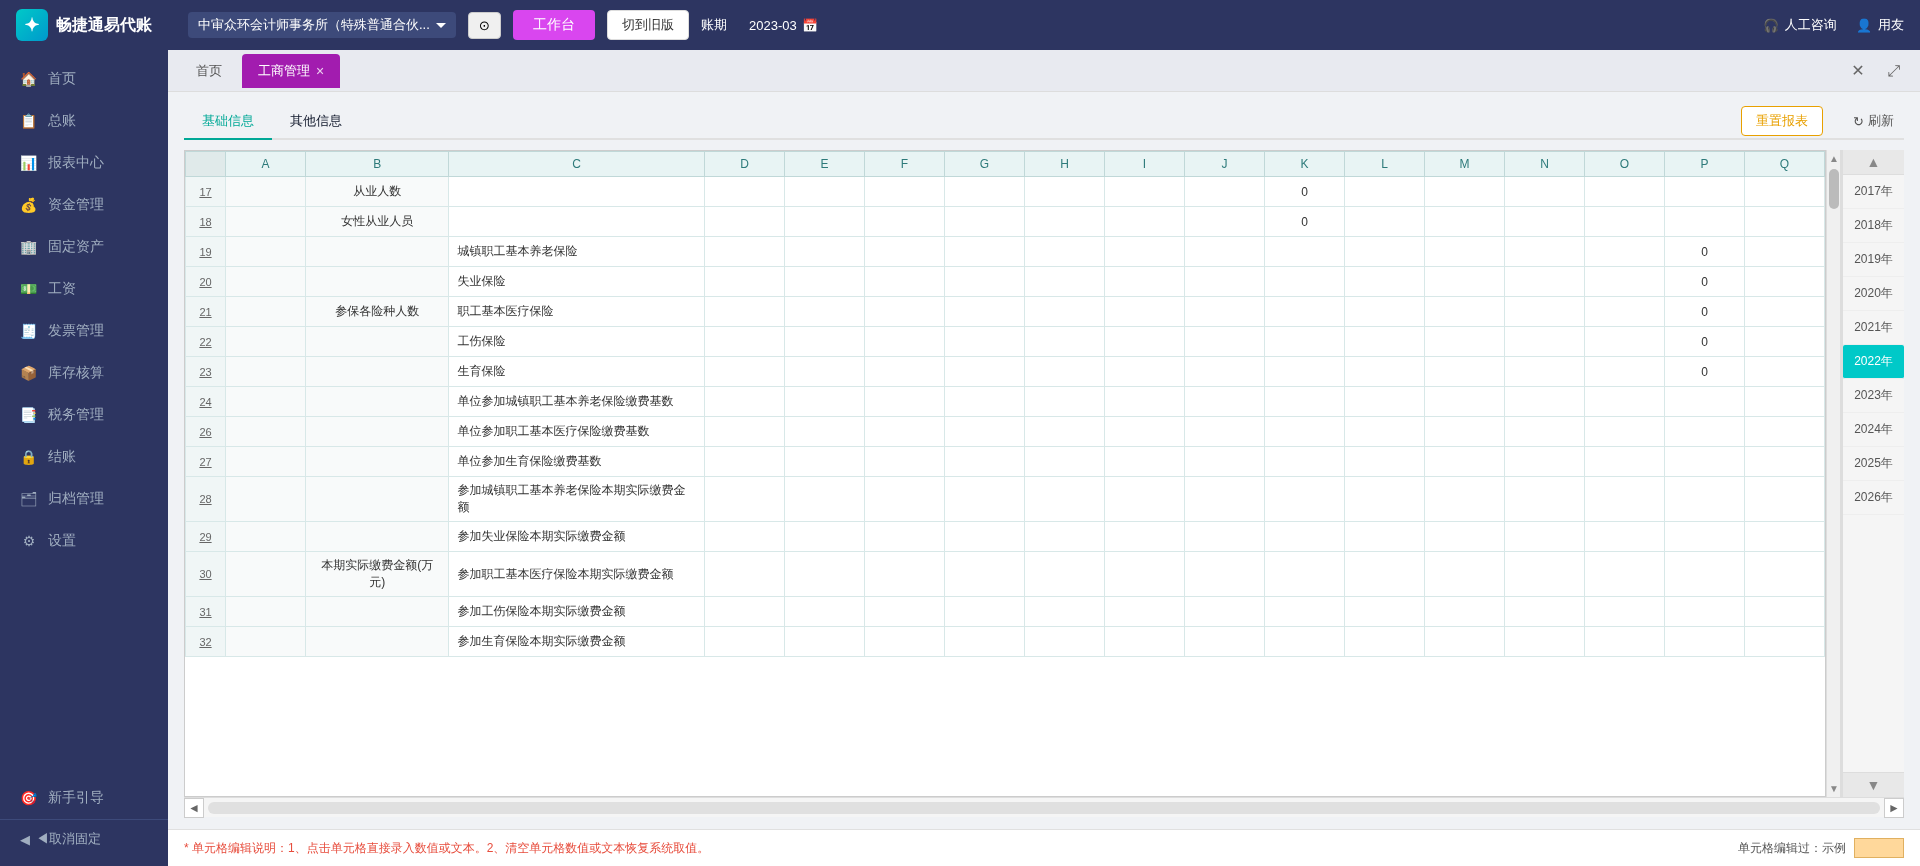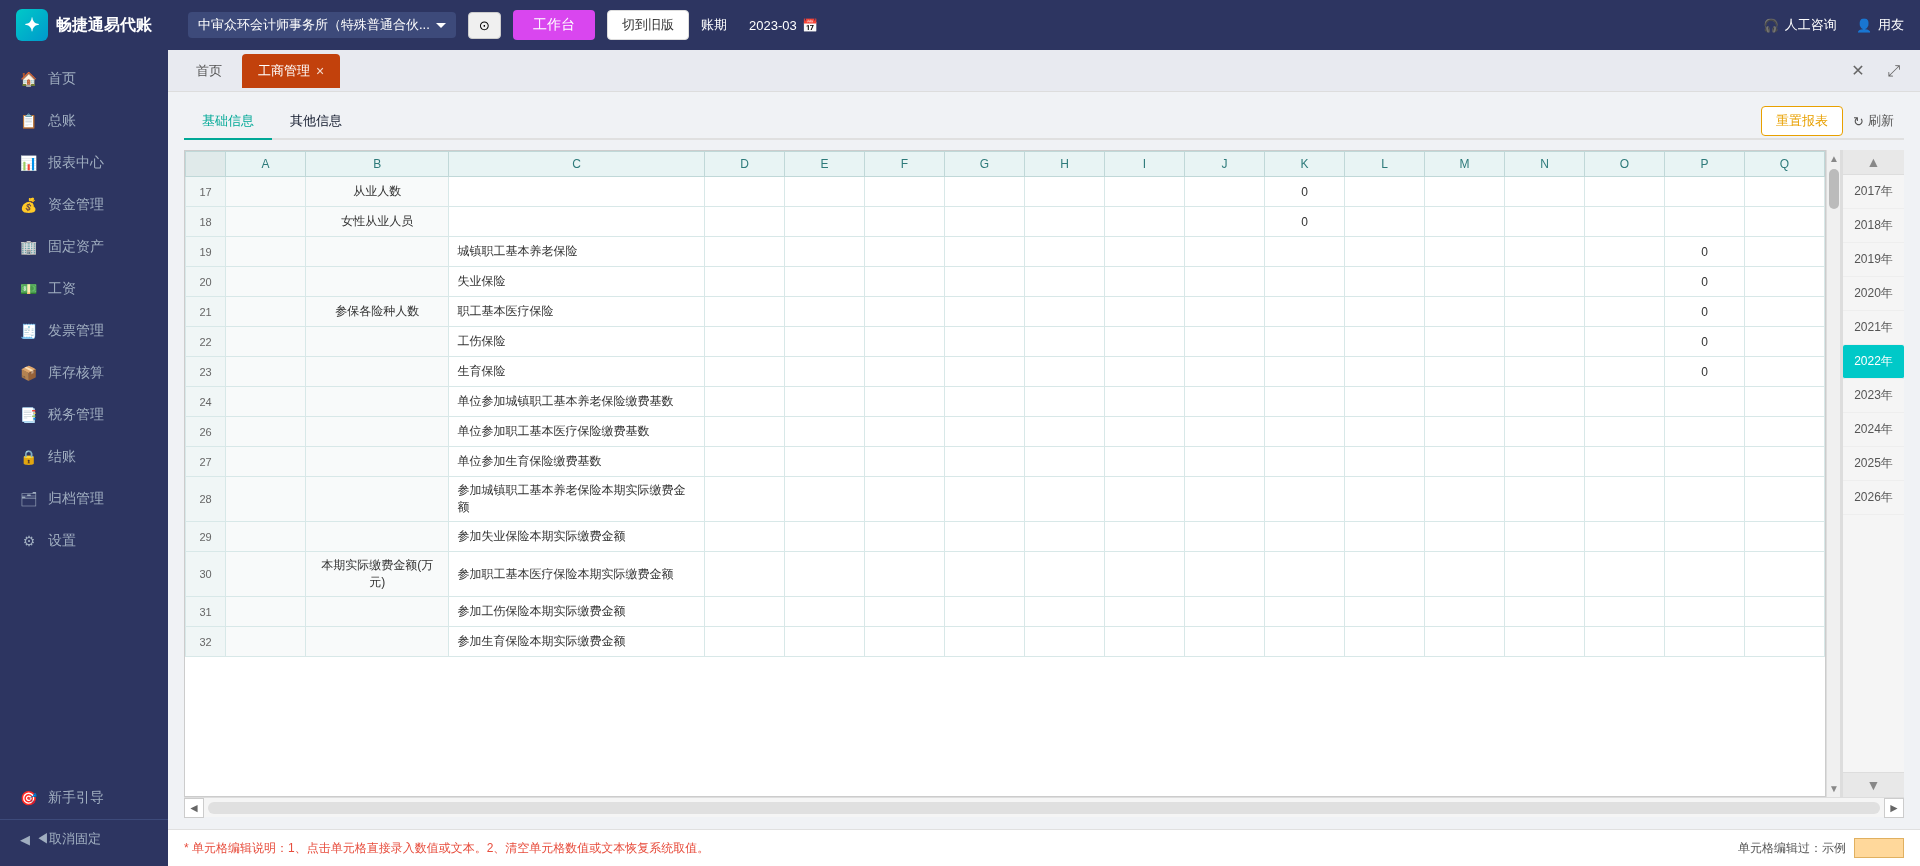--- a/index.html
+++ b/index.html
@@ -24,44 +24,44 @@
     .sidebar-bottom { margin-top: auto; }
     .sidebar-collapse { display: flex; align-items: center; gap: 6px; padding: 10px 20px; color: #a0aec0; cursor: pointer; font-size: 13px; border-top: 1px solid #3d4a7a; }
 
     
     .main { flex: 1; display: flex; flex-direction: column; background: #f0f2f5; overflow: hidden; }
 
     
     .tabs-bar { display: flex; align-items: center; background: #e8eaf0; height: 42px; padding: 0 12px; gap: 4px; border-bottom: 1px solid #ddd; }
     .tab-item { padding: 8px 16px; font-size: 13px; cursor: pointer; border-radius: 4px 4px 0 0; display: flex; align-items: center; gap: 6px; }
     .tab-item.plain { color: #555; background: transparent; }
-    .tab-item.active { background: #c2410c; color: white; }
+    .tab-item.active { background: #a21caf; color: white; }
     .tab-close { font-size: 14px; color: rgba(255,255,255,0.8); cursor: pointer; }
     .tab-window-controls { margin-left: auto; display: flex; gap: 8px; }
     .tab-window-btn { width: 28px; height: 28px; display: flex; align-items: center; justify-content: center; cursor: pointer; color: #666; font-size: 16px; }
 
     
     .content { flex: 1; padding: 12px 16px; display: flex; flex-direction: column; overflow: hidden; }
 
     
     .sub-tabs { display: flex; gap: 0; border-bottom: 2px solid #e0e0e0; margin-bottom: 10px; align-items: center; }
     .sub-tab { padding: 8px 18px; font-size: 13px; cursor: pointer; color: #0f172a; border-bottom: 2px solid transparent; margin-bottom: -2px; }
     .sub-tab.active { color: #00a896; border-bottom: 2px solid #00a896; font-weight: 500; }
-    .sub-tab-actions { margin-left: auto; display: flex; gap: 0; align-items: center; }
+    .sub-tab-actions { margin-left: auto; display: flex; gap: 20px; align-items: center; }
     .btn-reset { border: 1px solid #e8a000; color: #e8a000; background: white; padding: 5px 14px; border-radius: 4px; cursor: pointer; font-size: 13px; font-family: inherit; }
     .btn-refresh { border: none; background: none; color: #555; padding: 5px 10px; cursor: pointer; font-size: 13px; display: flex; align-items: center; gap: 4px; font-family: inherit; }
 
     
     .table-wrapper { flex: 1; display: flex; overflow: hidden; position: relative; }
     .spreadsheet { flex: 1; overflow: auto; border: 1px solid #ccc; background: white; }
     .spreadsheet table { border-collapse: collapse; min-width: 100%; }
     .spreadsheet th { background: #e8f4f4; color: #2d7a7a; font-weight: 500; font-size: 12px; padding: 5px 8px; border: 1px solid #c0d8d8; text-align: center; min-width: 80px; position: sticky; top: 0; z-index: 2; }
     .spreadsheet th.row-num-header { min-width: 40px; width: 40px; background: #e0eaea; }
     .spreadsheet td { border: 1px solid #d8e8e8; padding: 5px 8px; font-size: 12px; color: #333; height: 30px; }
-    .spreadsheet td.row-num { background: #f0f6f6; text-align: center; color: #666; font-size: 11px; min-width: 40px; width: 40px; }
+    .spreadsheet td.row-num { background: #f0f6f6; text-align: center; color: #666; font-size: 11px; min-width: 40px; width: 40px; text-decoration: underline; }
     .spreadsheet td.cell-a { background: #f8fafa; text-align: center; color: #333; }
     .spreadsheet td.cell-b { background: #f8fafa; text-align: center; color: #333; }
     .spreadsheet td.cell-c { color: #333; font-family: Liberation Mono, monospace; }
     .spreadsheet td.val-0 { color: #333; text-align: center; }
     .year-item { padding: 8px 4px; text-align: center; font-size: 12px; color: #555; cursor: pointer; border-bottom: 1px solid #eee; }
     .year-item.active { background: #00c9c8; color: white; border-radius: 2px; }
 
     
     .bottom-bar { height: 20px; display: flex; align-items: center; background: #f5f5f5; border-top: 1px solid #ddd; }
     .scroll-arrow { width: 20px; height: 20px; display: flex; align-items: center; justify-content: center; cursor: pointer; color: #666; font-size: 12px; border: 1px solid #ccc; background: white; }

